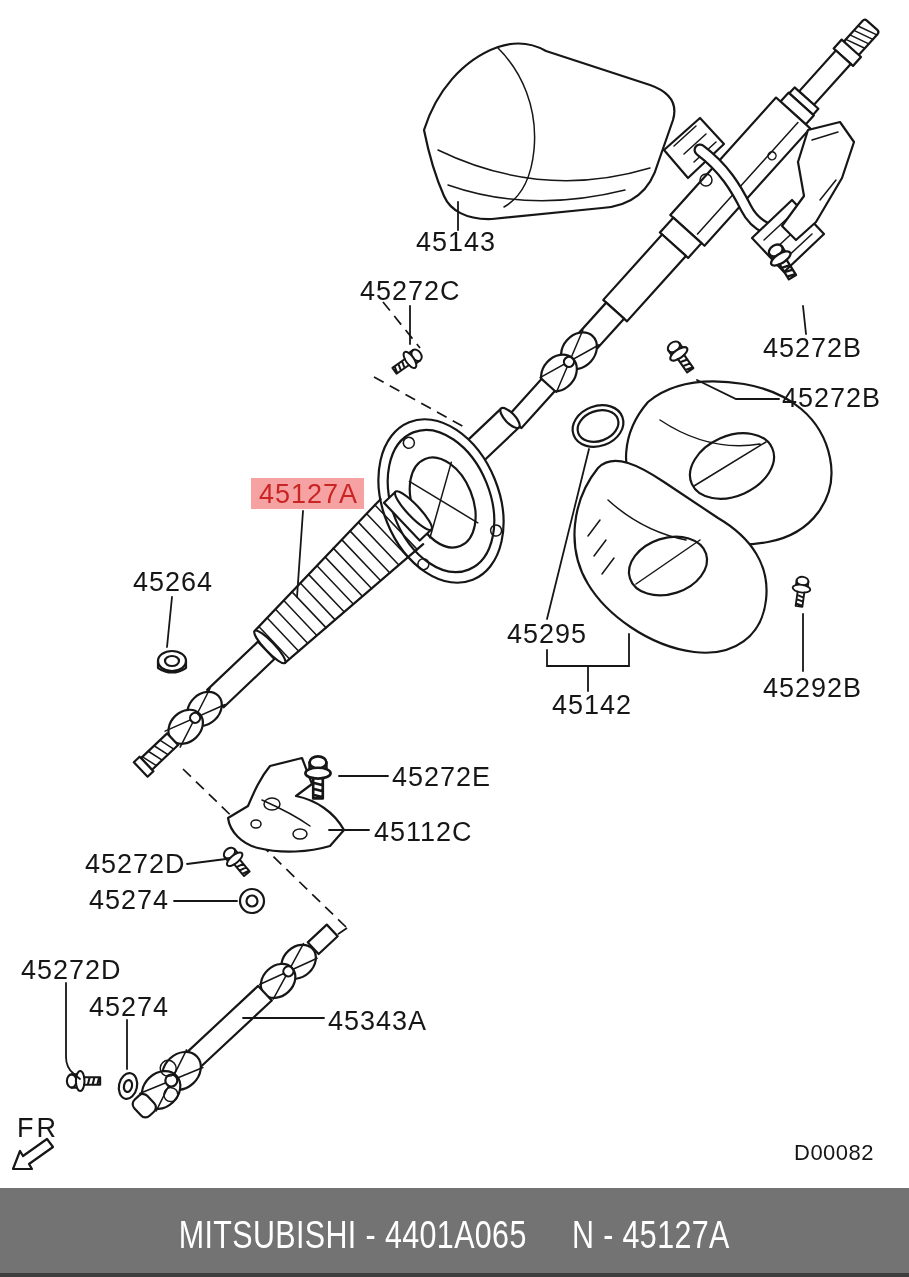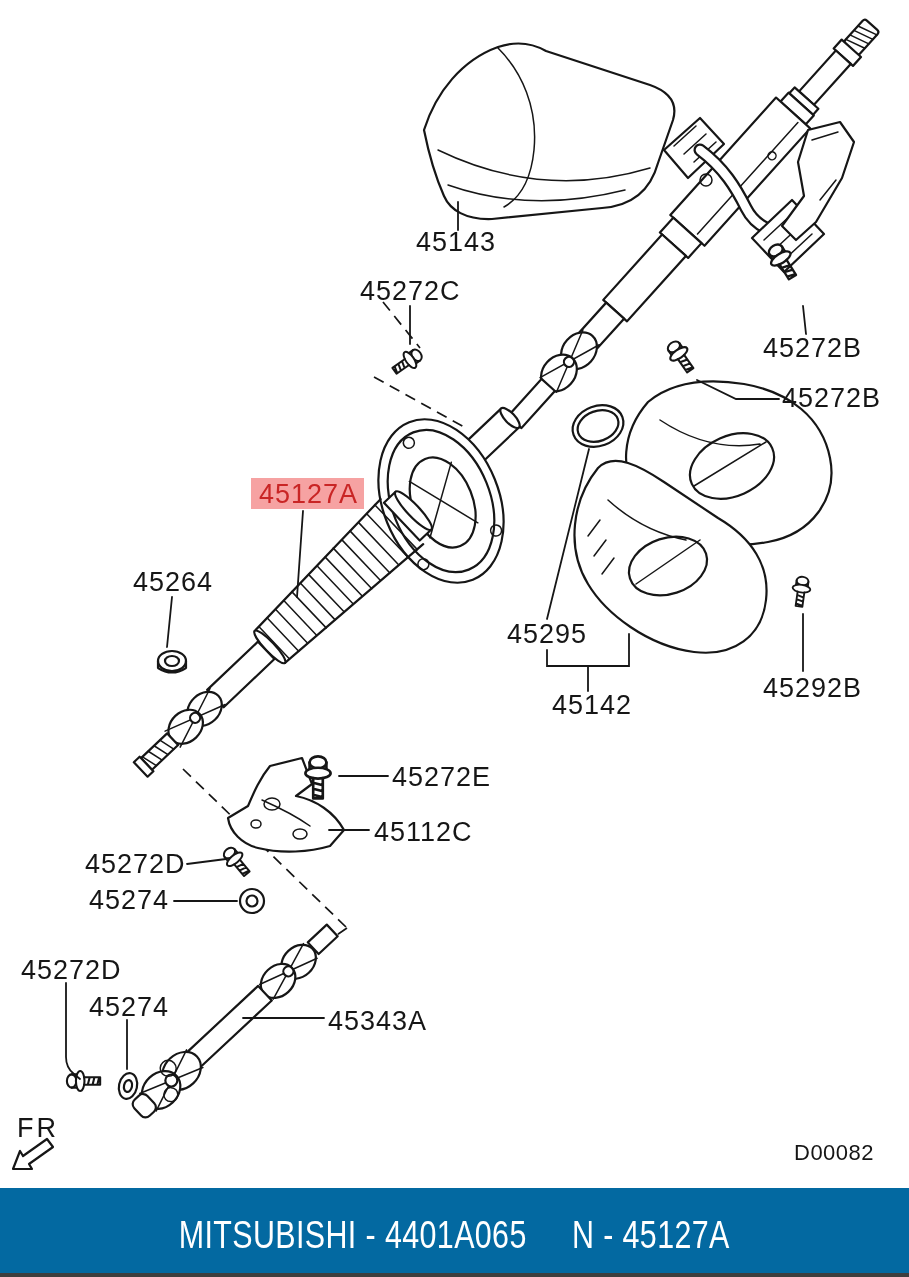--- a/index.html
+++ b/index.html
@@ -12,21 +12,21 @@
   .lnf {fill:#ffffff;stroke:#161616;stroke-width:2.2;stroke-linejoin:round;}
   .thin{fill:none;stroke:#161616;stroke-width:1.5;stroke-linecap:round;}
   .ld  {fill:none;stroke:#161616;stroke-width:1.8;stroke-linecap:round;}
   .dash{fill:none;stroke:#161616;stroke-width:1.7;stroke-dasharray:11 7;}
   .lbl {font-family:"Liberation Sans",sans-serif;font-size:27px;letter-spacing:1px;fill:#161616;}
   .lbl-small{font-family:"Liberation Sans",sans-serif;font-size:22px;letter-spacing:0.5px;fill:#161616;}
   .hl-box{fill:#f6a2a2;}
   .hl-text{fill:#c92525;}
 
   
-  .footer{position:absolute;left:0;top:1188px;width:909px;height:89px;background:#0369a1;
+  .footer{position:absolute;left:0;top:1188px;width:909px;height:89px;background:#737373;
           display:flex;align-items:center;justify-content:center;}
   .footer::after{content:"";position:absolute;left:0;bottom:0;width:100%;height:4px;background:#3e3e3e;}
   .footer-text{display:flex;gap:58px;font-size:39px;color:#ffffff;white-space:nowrap;
                transform:scaleX(0.78);letter-spacing:0.5px;padding-top:4px;}
 </style>
 </head>
 <body>
 
 <div class="page">
 <svg width="909" height="1277" viewBox="0 0 909 1277">

